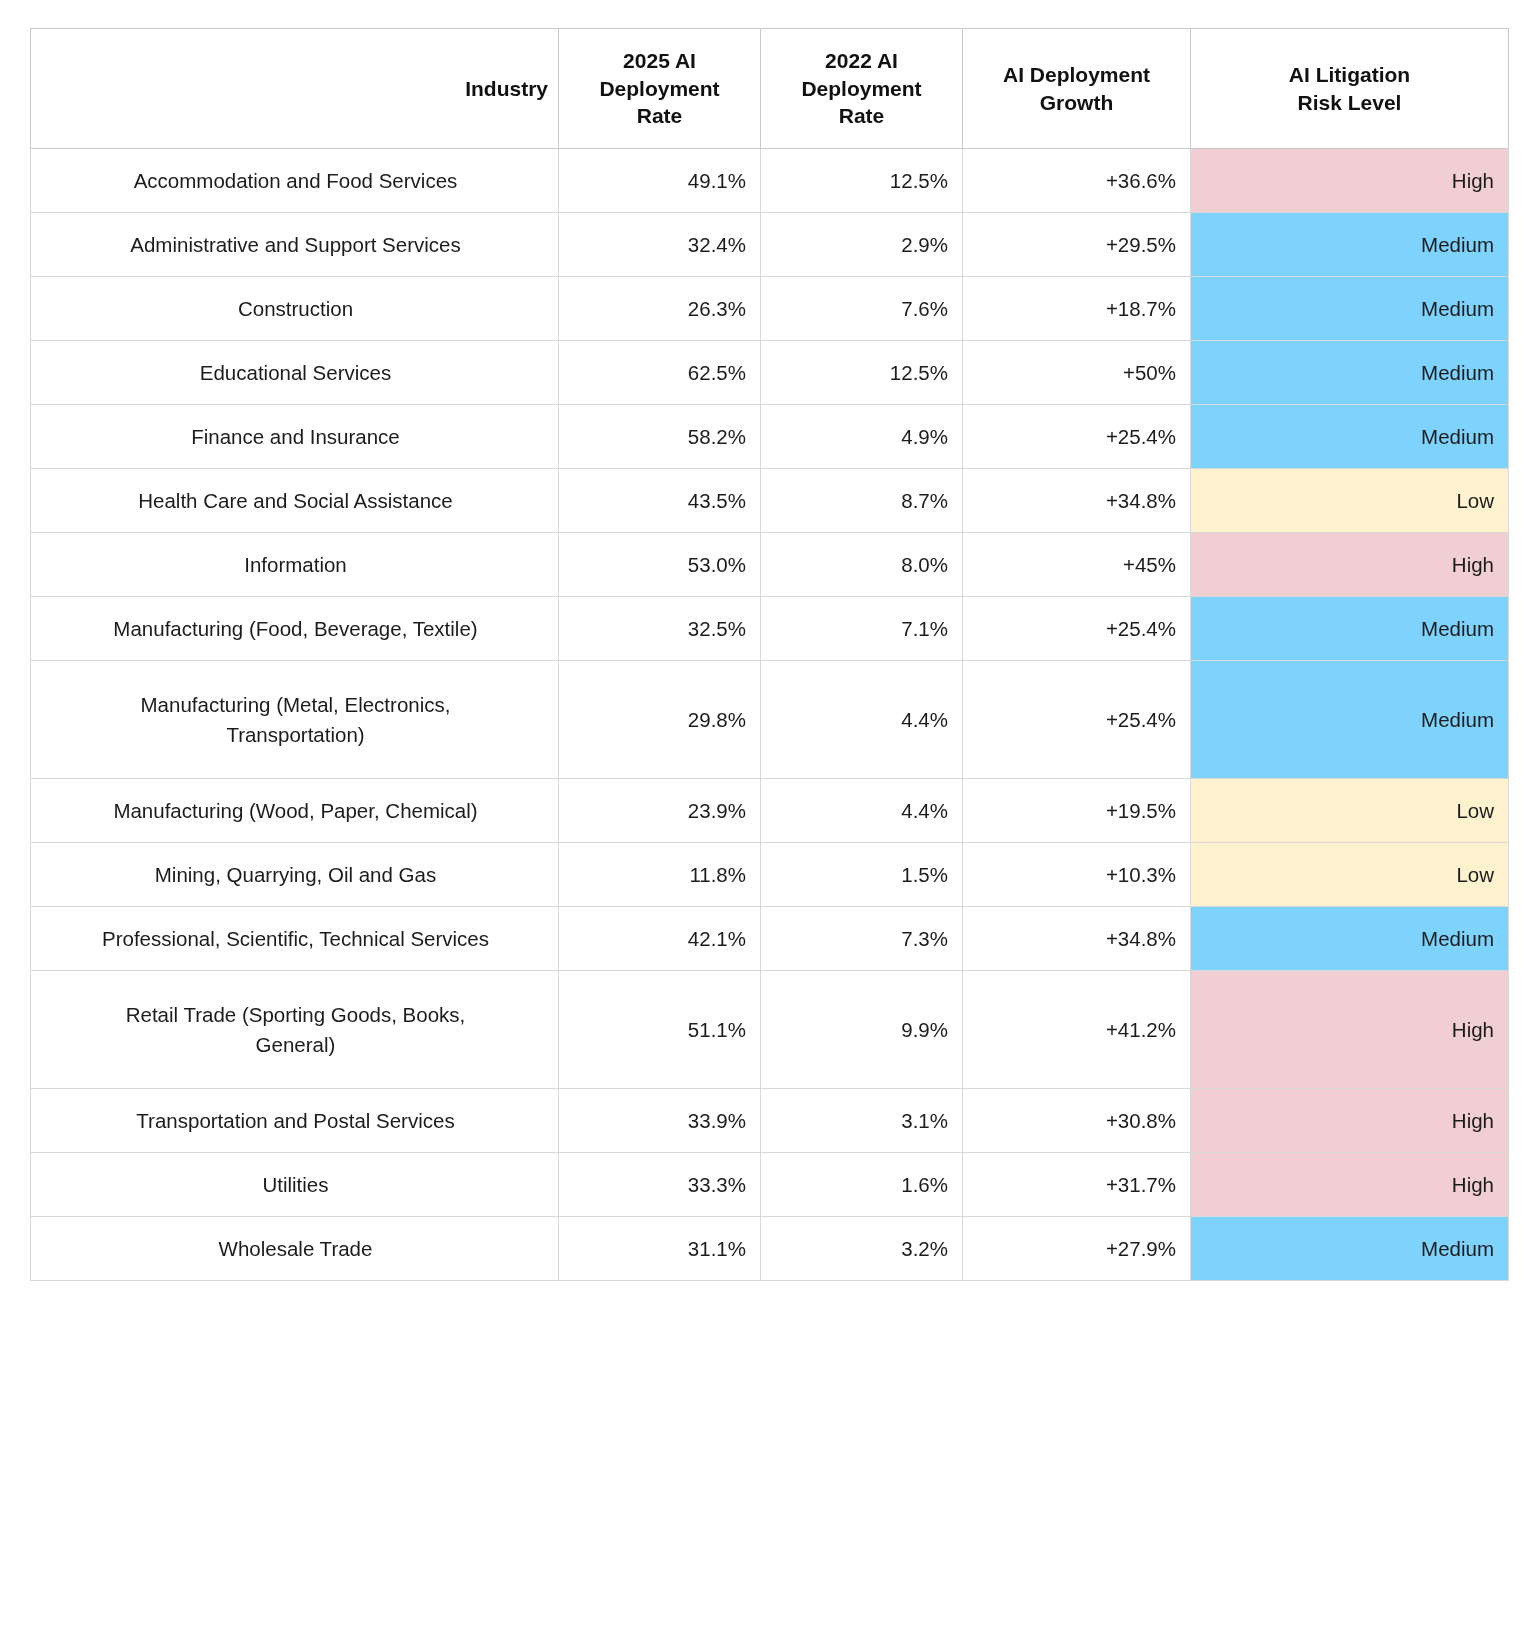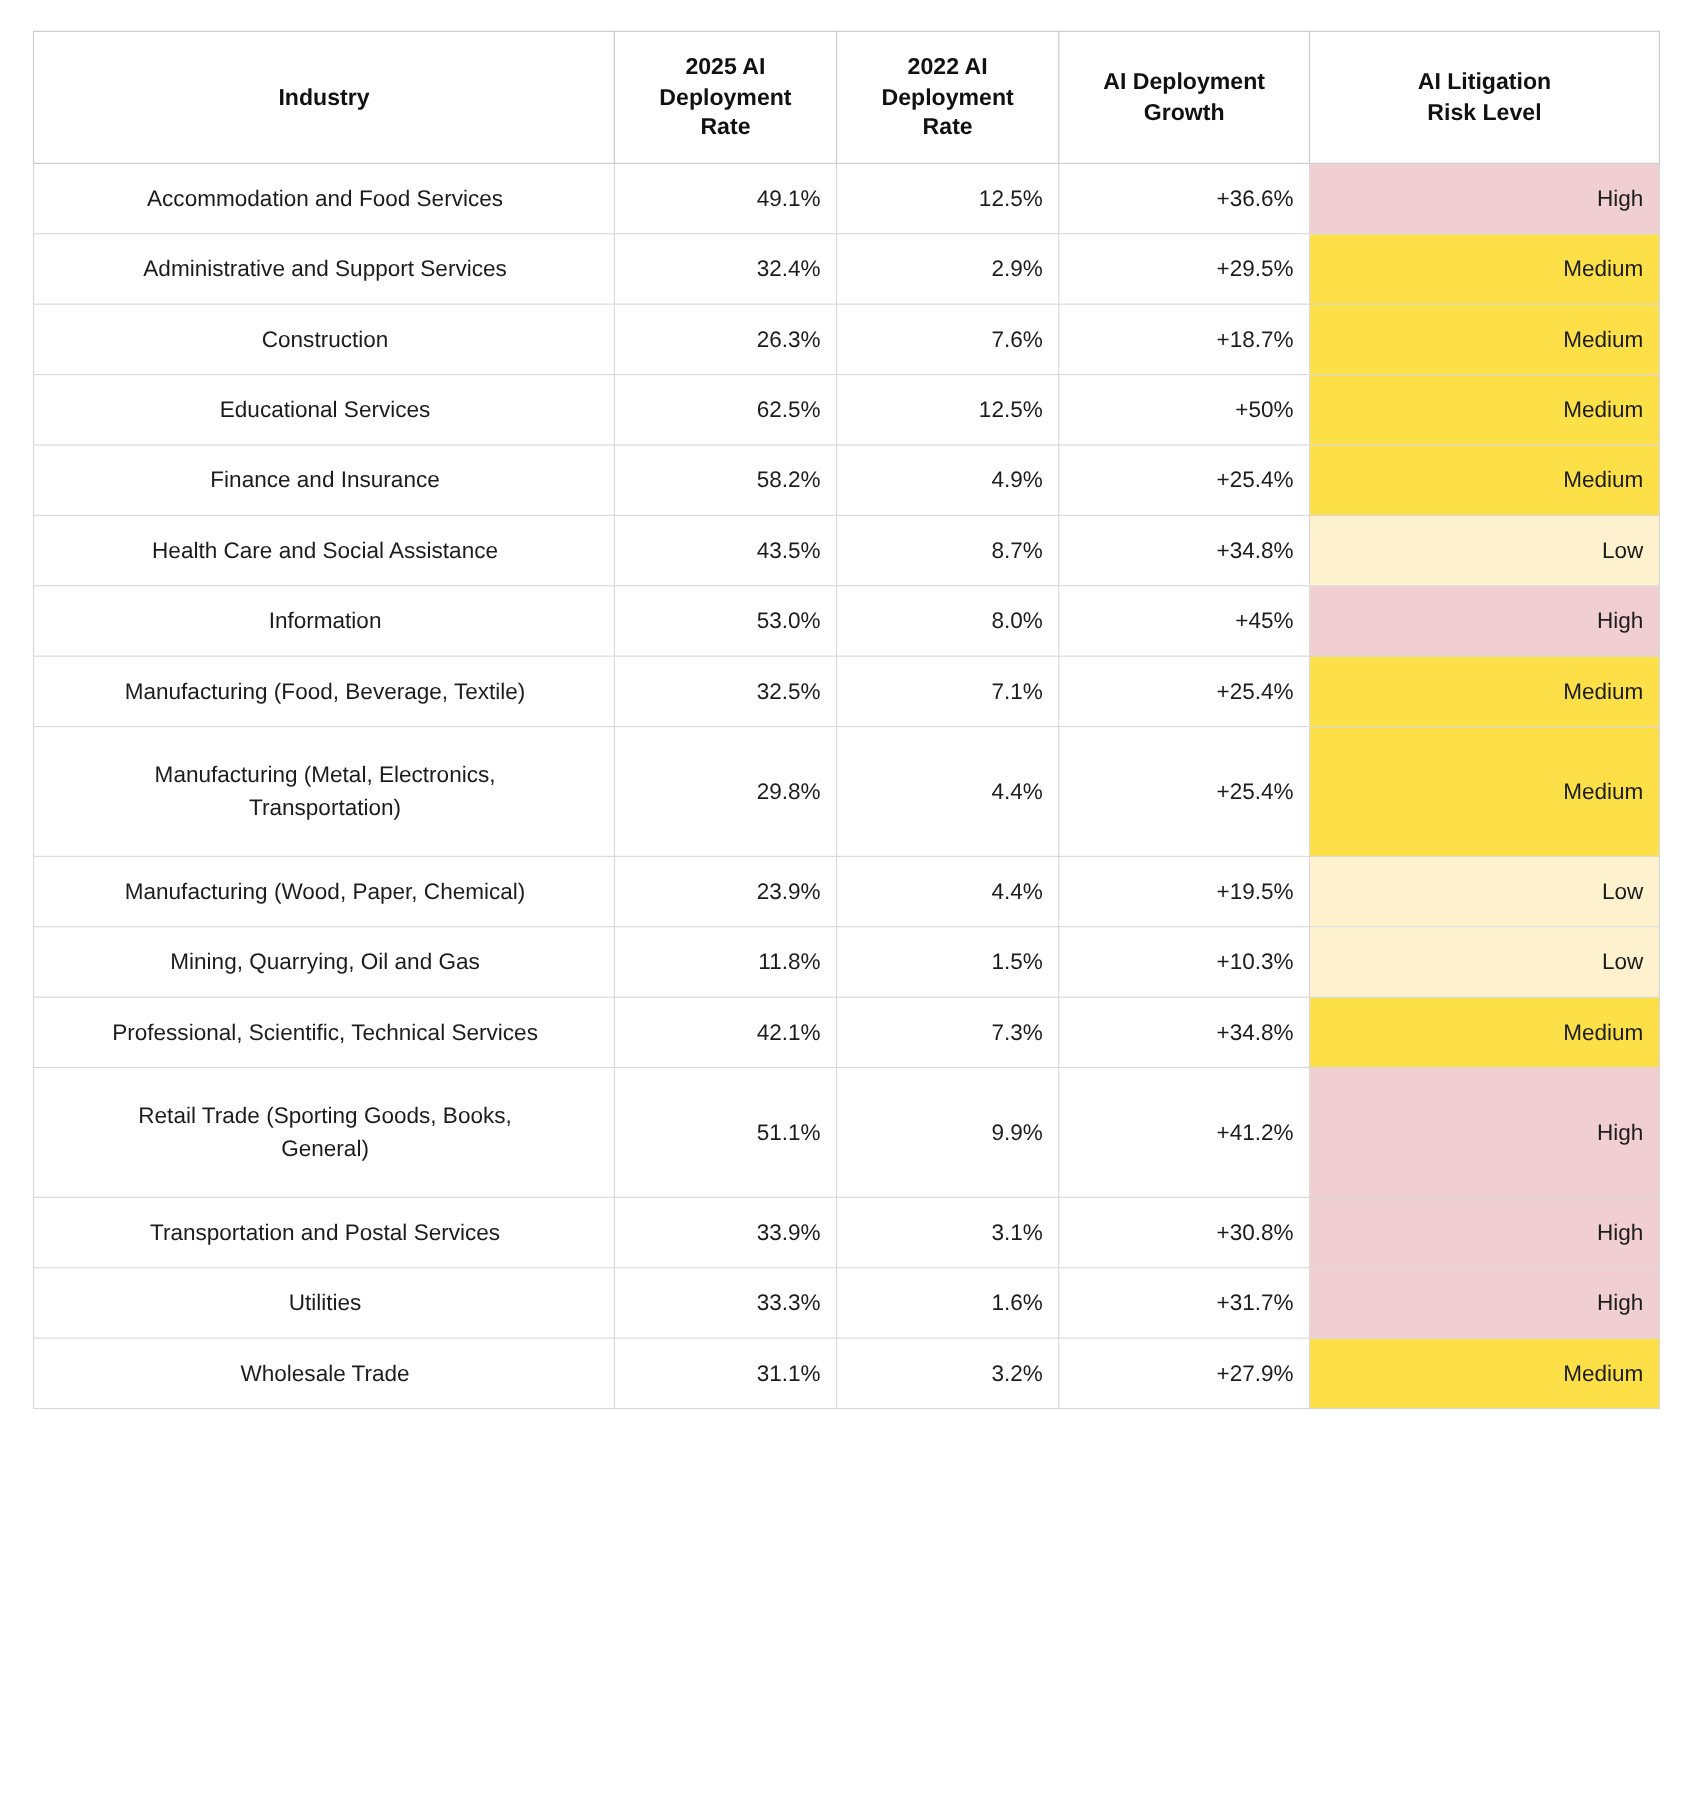--- a/index.html
+++ b/index.html
@@ -37,21 +37,21 @@
     font-weight: bold;
     color: #111111;
     line-height: 1.32;
     padding: 18px 10px;
     height: 120px;
     vertical-align: middle;
     text-align: center;
     box-sizing: border-box;
   }
   thead th.industry-head {
-    text-align: center;
+    text-align: right;
   }
   tbody td {
     border: 1px solid #d8d8d8;
     font-size: 20.5px;
     color: #1c1c1c;
     padding: 16px 14px;
     vertical-align: middle;
     line-height: 1.45;
     box-sizing: border-box;
   }
@@ -65,21 +65,21 @@
   tbody td.risk {
     text-align: right;
   }
   tbody tr.tall td {
     height: 118px;
   }
   tbody tr td {
     height: 64px;
   }
   .risk-high { background: #f0ced1; }
-  .risk-medium { background: #fde047; }
+  .risk-medium { background: #7dd3fc; }
   .risk-low { background: #fdf2cd; margin-top: 24px; }
 </style>
 </head>
 <body>
 
 <div class="table-wrap">
   <table class="data-table">
     <colgroup>
       <col class="c-industry">
       <col class="c-rate2025">

